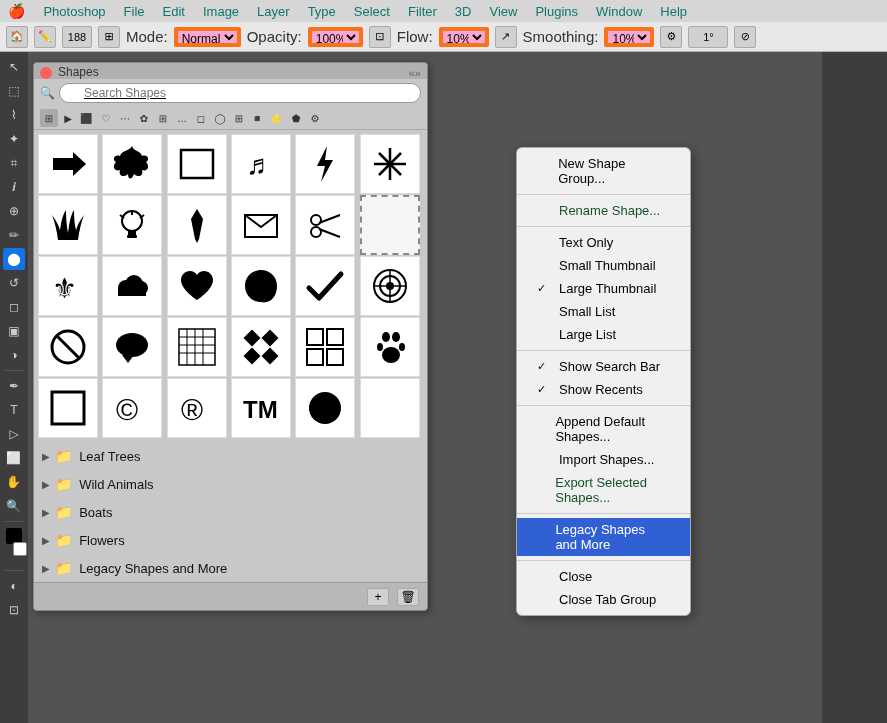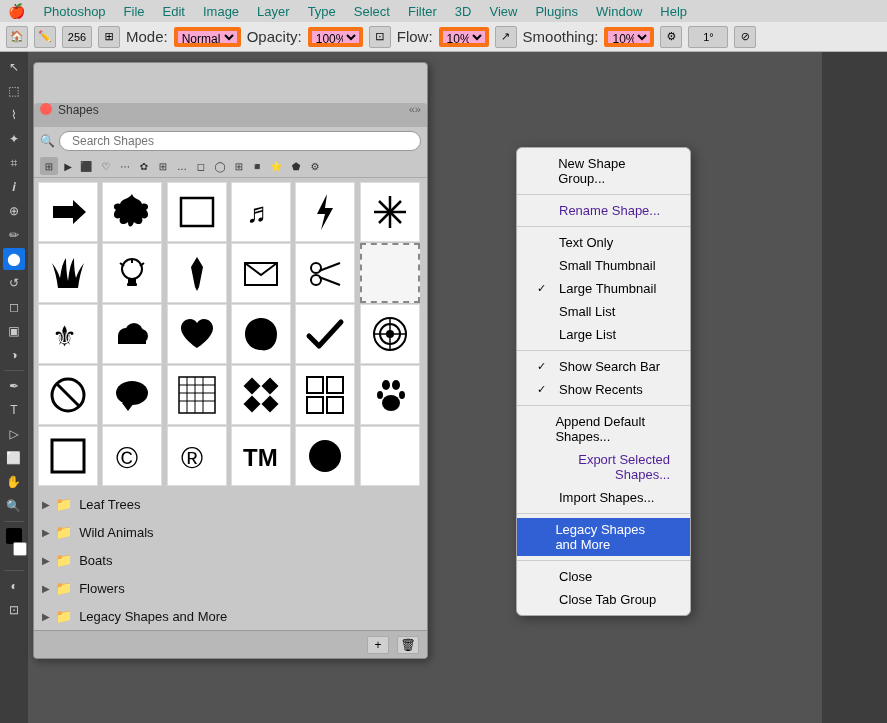--- a/index.html
+++ b/index.html
@@ -91,29 +91,28 @@
       position: absolute;
       top: 10px;
       left: 5px;
       width: 395px;
       background: #c8c8c8;
       border: 1px solid #888;
       border-radius: 4px;
       box-shadow: 2px 2px 8px rgba(0,0,0,0.4);
     }
     .panel-header {
-      height: 24px;
+      height: 16px;
       background: #b0b0b0;
       border-radius: 4px 4px 0 0;
       display: flex;
-      align-items: flex-start;
+      align-items: flex-end;
       padding: 0 6px;
       gap: 6px;
       position: relative;
-      margin-top: 40px;
     }
     .panel-close {
       width: 12px; height: 12px;
       background: #ff5f57;
       border-radius: 50%;
       cursor: pointer;
     }
     .panel-title {
       font-size: 12px;
       font-weight: 500;
@@ -133,23 +132,24 @@
       background: #c8c8c8;
       display: flex;
       align-items: center;
       gap: 4px;
     }
     .search-box {
       flex: 1;
       height: 20px;
       border: 1px solid #999;
       border-radius: 10px;
-      padding: 0 12px;
+      padding: 0 24px;
       font-size: 12px;
       background: #fff;
+      text-decoration: underline;
     }
 
     
     .shapes-icons-row {
       padding: 2px 6px;
       display: flex;
       align-items: center;
       gap: 1px;
       background: #c8c8c8;
       border-bottom: 1px solid #aaa;
@@ -211,21 +211,21 @@
     .cm-item {
       padding: 4px 20px;
       font-size: 13px;
       cursor: pointer;
       color: #000;
       display: flex;
       align-items: center;
       gap: 6px;
     }
     .cm-item.highlighted { background: #315fd4; color: #fff; }
-    .cm-item.disabled { color: #4c1d95; cursor: default; text-align: right; }
+    .cm-item.disabled { color: #14532d; cursor: default; }
     .cm-divider { height: 1px; background: #ccc; margin: 4px 0; }
     .cm-check { width: 16px; display: inline-block; font-size: 11px; }
 
     
     .panel-bottom {
       height: 28px;
       background: #b8b8b8;
       border-top: 1px solid #999;
       display: flex;
       align-items: center;
@@ -267,21 +267,21 @@
   <span class="menu-item">View</span>
   <span class="menu-item">Plugins</span>
   <span class="menu-item">Window</span>
   <span class="menu-item">Help</span>
 </div>
 
 <div id="toolbar">
   <div class="toolbar-btn">🏠</div>
   <div class="toolbar-btn">✏️</div>
   <div class="toolbar-btn" style="width:30px;">
-    <span>256</span>
+    <span>188</span>
   </div>
   <div class="toolbar-btn">⊞</div>
   <span class="toolbar-label">Mode:</span>
   <select class="toolbar-select">
     <option>Normal</option>
   </select>
   <span class="toolbar-label">Opacity:</span>
   <select class="toolbar-select" style="width:55px;">
     <option>100%</option>
   </select>
@@ -623,27 +623,27 @@
       </div>
       <div class="cm-item">
         <span class="cm-check">✓</span>
         <span>Show Recents</span>
       </div>
       <div class="cm-divider"></div>
       <div class="cm-item">
         <span class="cm-check"></span>
         <span>Append Default Shapes...</span>
       </div>
+      <div class="cm-item">
+        <span class="cm-check"></span>
+        <span>Import Shapes...</span>
+      </div>
       <div class="cm-item disabled">
         <span class="cm-check"></span>
         <span>Export Selected Shapes...</span>
-      </div>
-      <div class="cm-item">
-        <span class="cm-check"></span>
-        <span>Import Shapes...</span>
       </div>
       <div class="cm-divider"></div>
       <div class="cm-item highlighted">
         <span class="cm-check"></span>
         <span>Legacy Shapes and More</span>
       </div>
       <div class="cm-divider"></div>
       <div class="cm-item">
         <span class="cm-check"></span>
         <span>Close</span>

